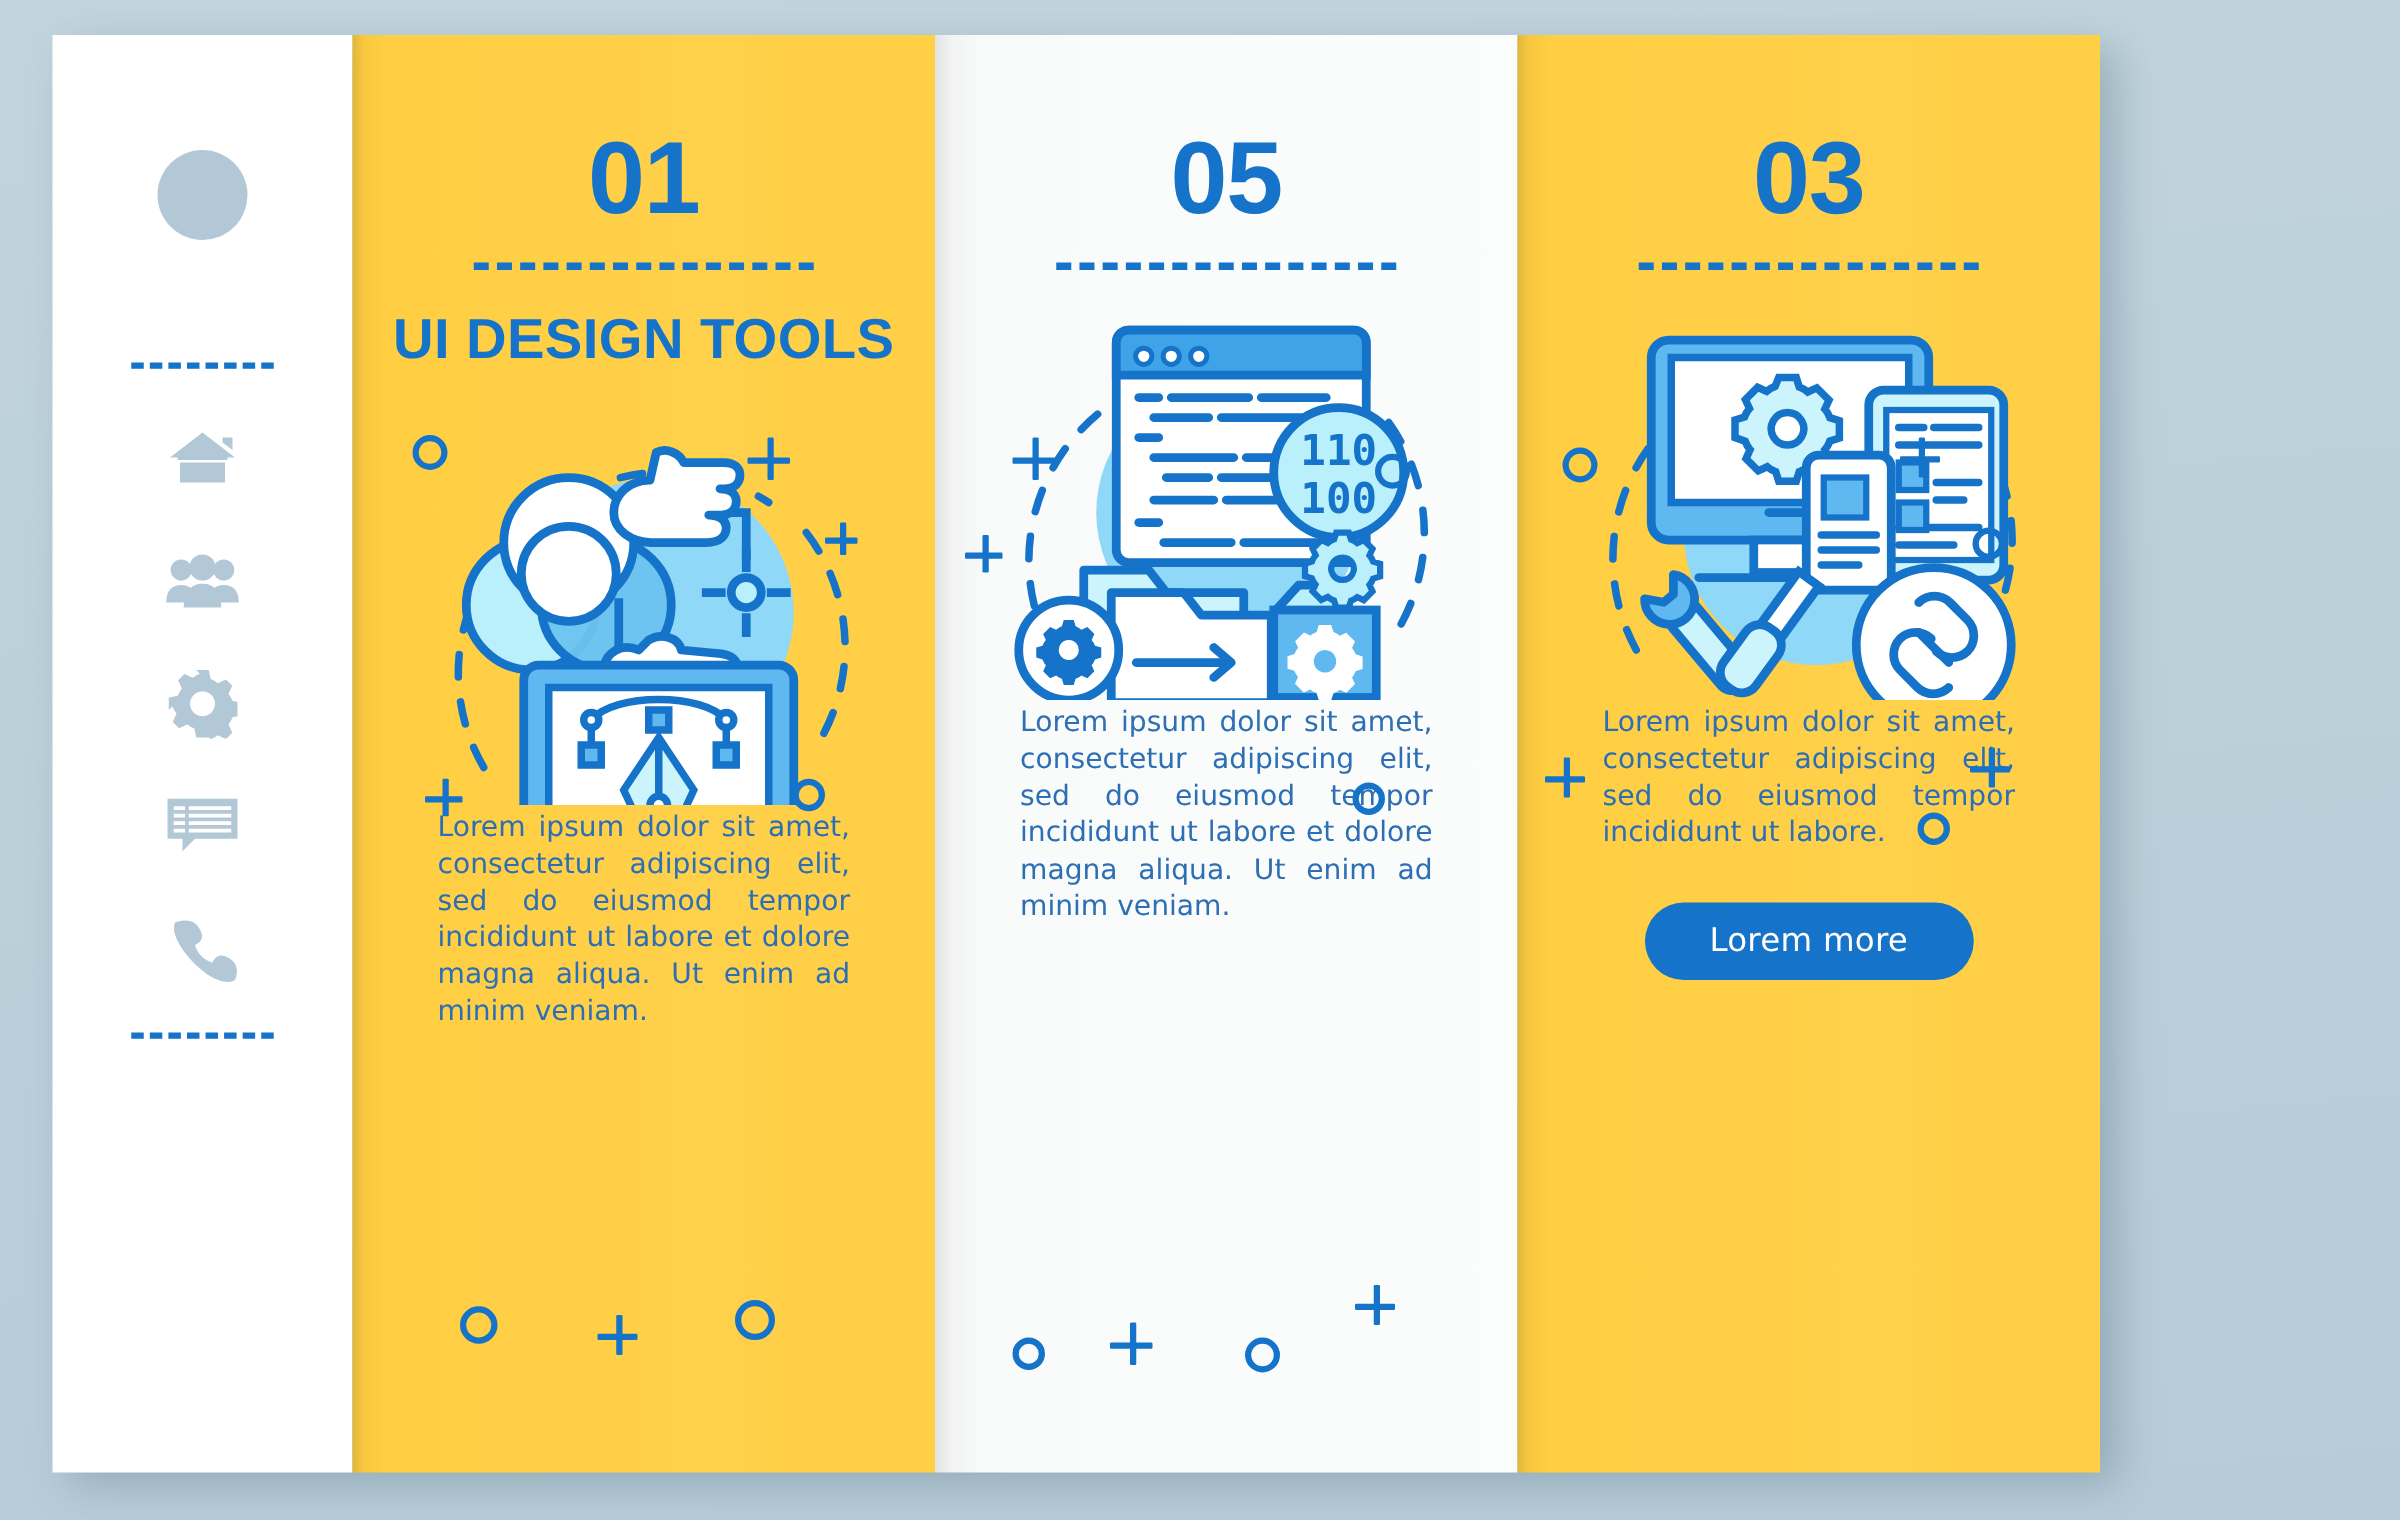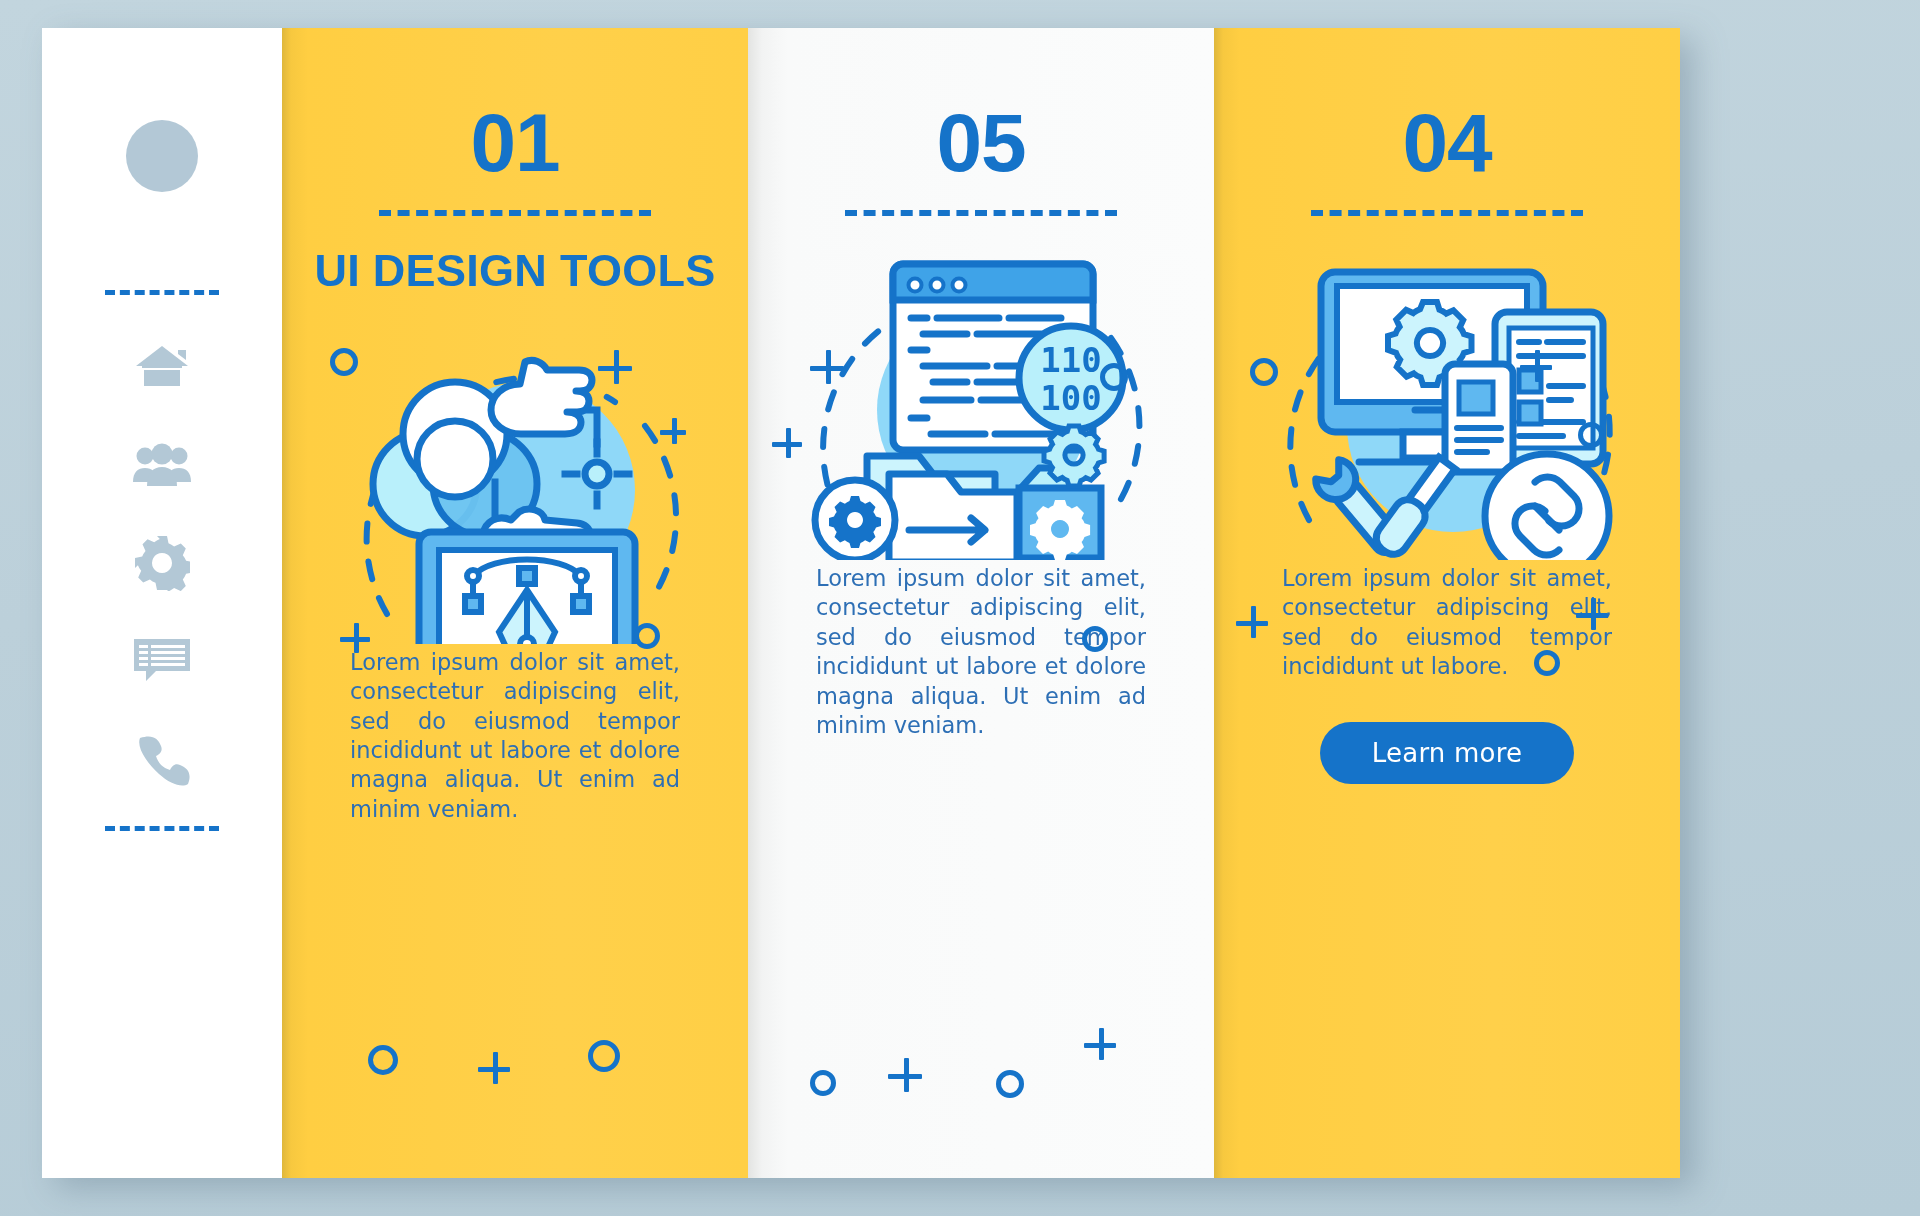--- a/index.html
+++ b/index.html
@@ -373,21 +373,21 @@
     <div class="deco plus" style="left:24px; top:400px; width:30px; height:30px;"></div>
     <div class="deco circ" style="left:352px; top:335px; width:28px; height:28px;"></div>
     <div class="deco circ" style="left:334px; top:598px; width:26px; height:26px;"></div>
     <div class="deco plus" style="left:336px; top:1000px; width:32px; height:32px;"></div>
     <div class="deco plus" style="left:140px; top:1030px; width:34px; height:34px;"></div>
     <div class="deco circ" style="left:62px; top:1042px; width:26px; height:26px;"></div>
     <div class="deco circ" style="left:248px; top:1042px; width:28px; height:28px;"></div>
   </div>
 
   <div class="card yellow c3">
-    <div class="num">04</div>
+    <div class="num">03</div>
     <div class="hdr-dash"></div>
 
     <div class="art">
       <svg width="400" height="330" viewBox="0 0 400 330">
         <g stroke="#1573c9" stroke-width="6" fill="none" stroke-linecap="round">
           <path d="M62 290 A152 152 0 0 1 106 94" stroke-dasharray="18 20"></path>
           <path d="M336 116 A152 152 0 0 1 340 282" stroke-dasharray="18 20"></path>
         </g>
         <circle cx="206" cy="196" r="106" fill="#8fd8f8"></circle>
 
@@ -441,21 +441,21 @@
             <path d="M312 320 a18 18 0 0 1 -25 0 l-14-14 a18 18 0 0 1 0-25 a18 18 0 0 1 25 0"></path>
             <path d="M288 276 l24 24"></path>
           </g>
         </g>
       </svg>
     </div>
 
     <div class="body-text">Lorem ipsum dolor sit amet, consectetur adipiscing elit, sed do eiusmod tempor incididunt ut labore.</div>
 
     <div class="btn-wrap">
-      <button class="learn-btn">Learn more</button>
+      <button class="learn-btn">Lorem more</button>
     </div>
 
     <div class="deco circ" style="left:36px; top:330px; width:28px; height:28px;"></div>
     <div class="deco plus" style="left:306px; top:322px; width:32px; height:32px;"></div>
     <div class="deco circ" style="left:364px; top:394px; width:26px; height:26px;"></div>
     <div class="deco plus" style="left:362px; top:570px; width:32px; height:32px;"></div>
     <div class="deco plus" style="left:22px; top:578px; width:32px; height:32px;"></div>
     <div class="deco circ" style="left:320px; top:622px; width:26px; height:26px;"></div>
   </div>
 

